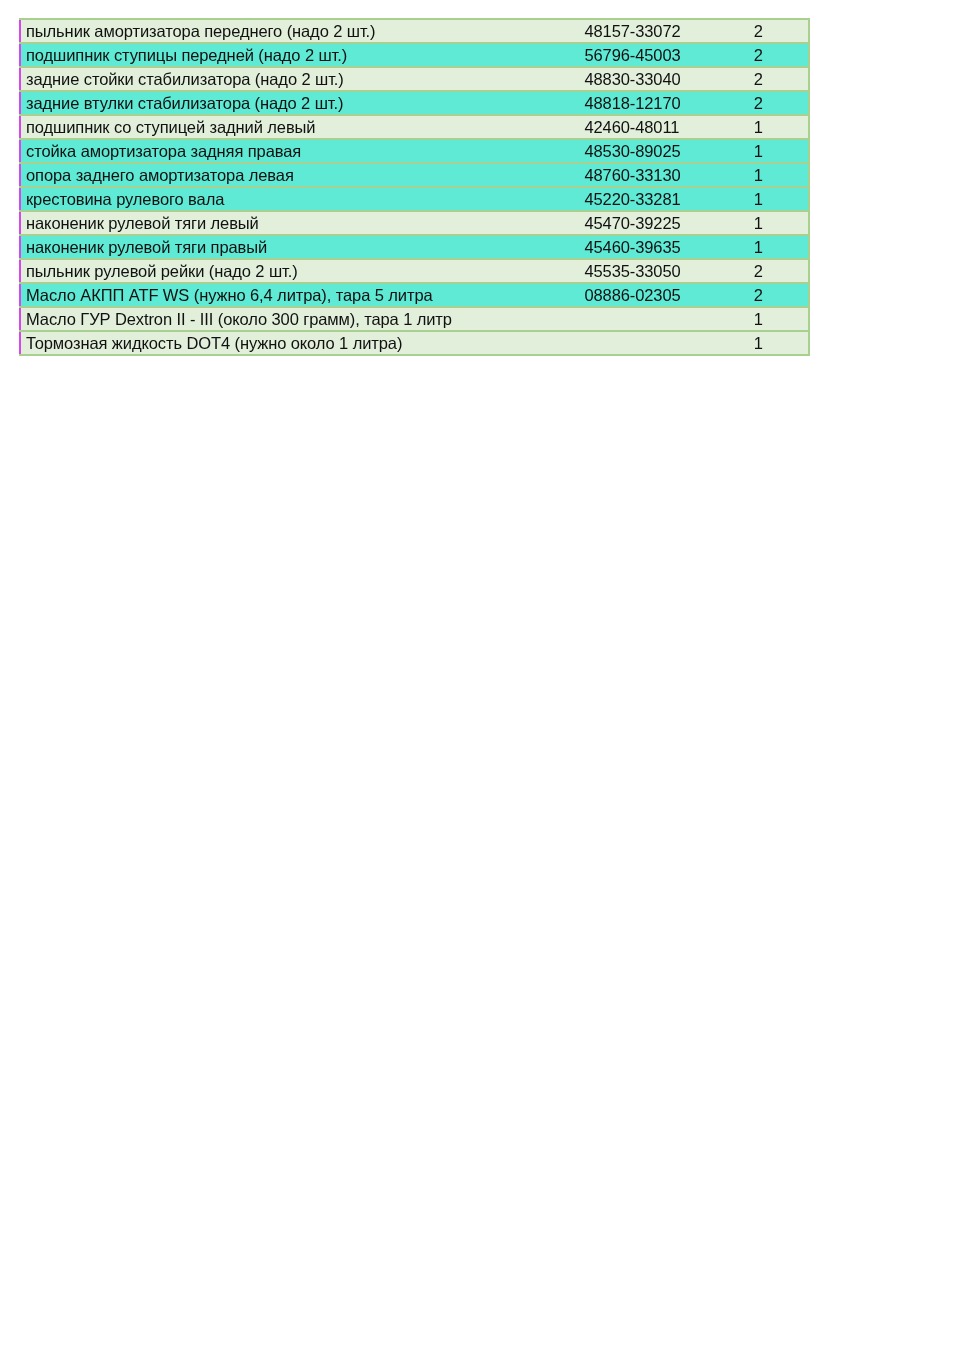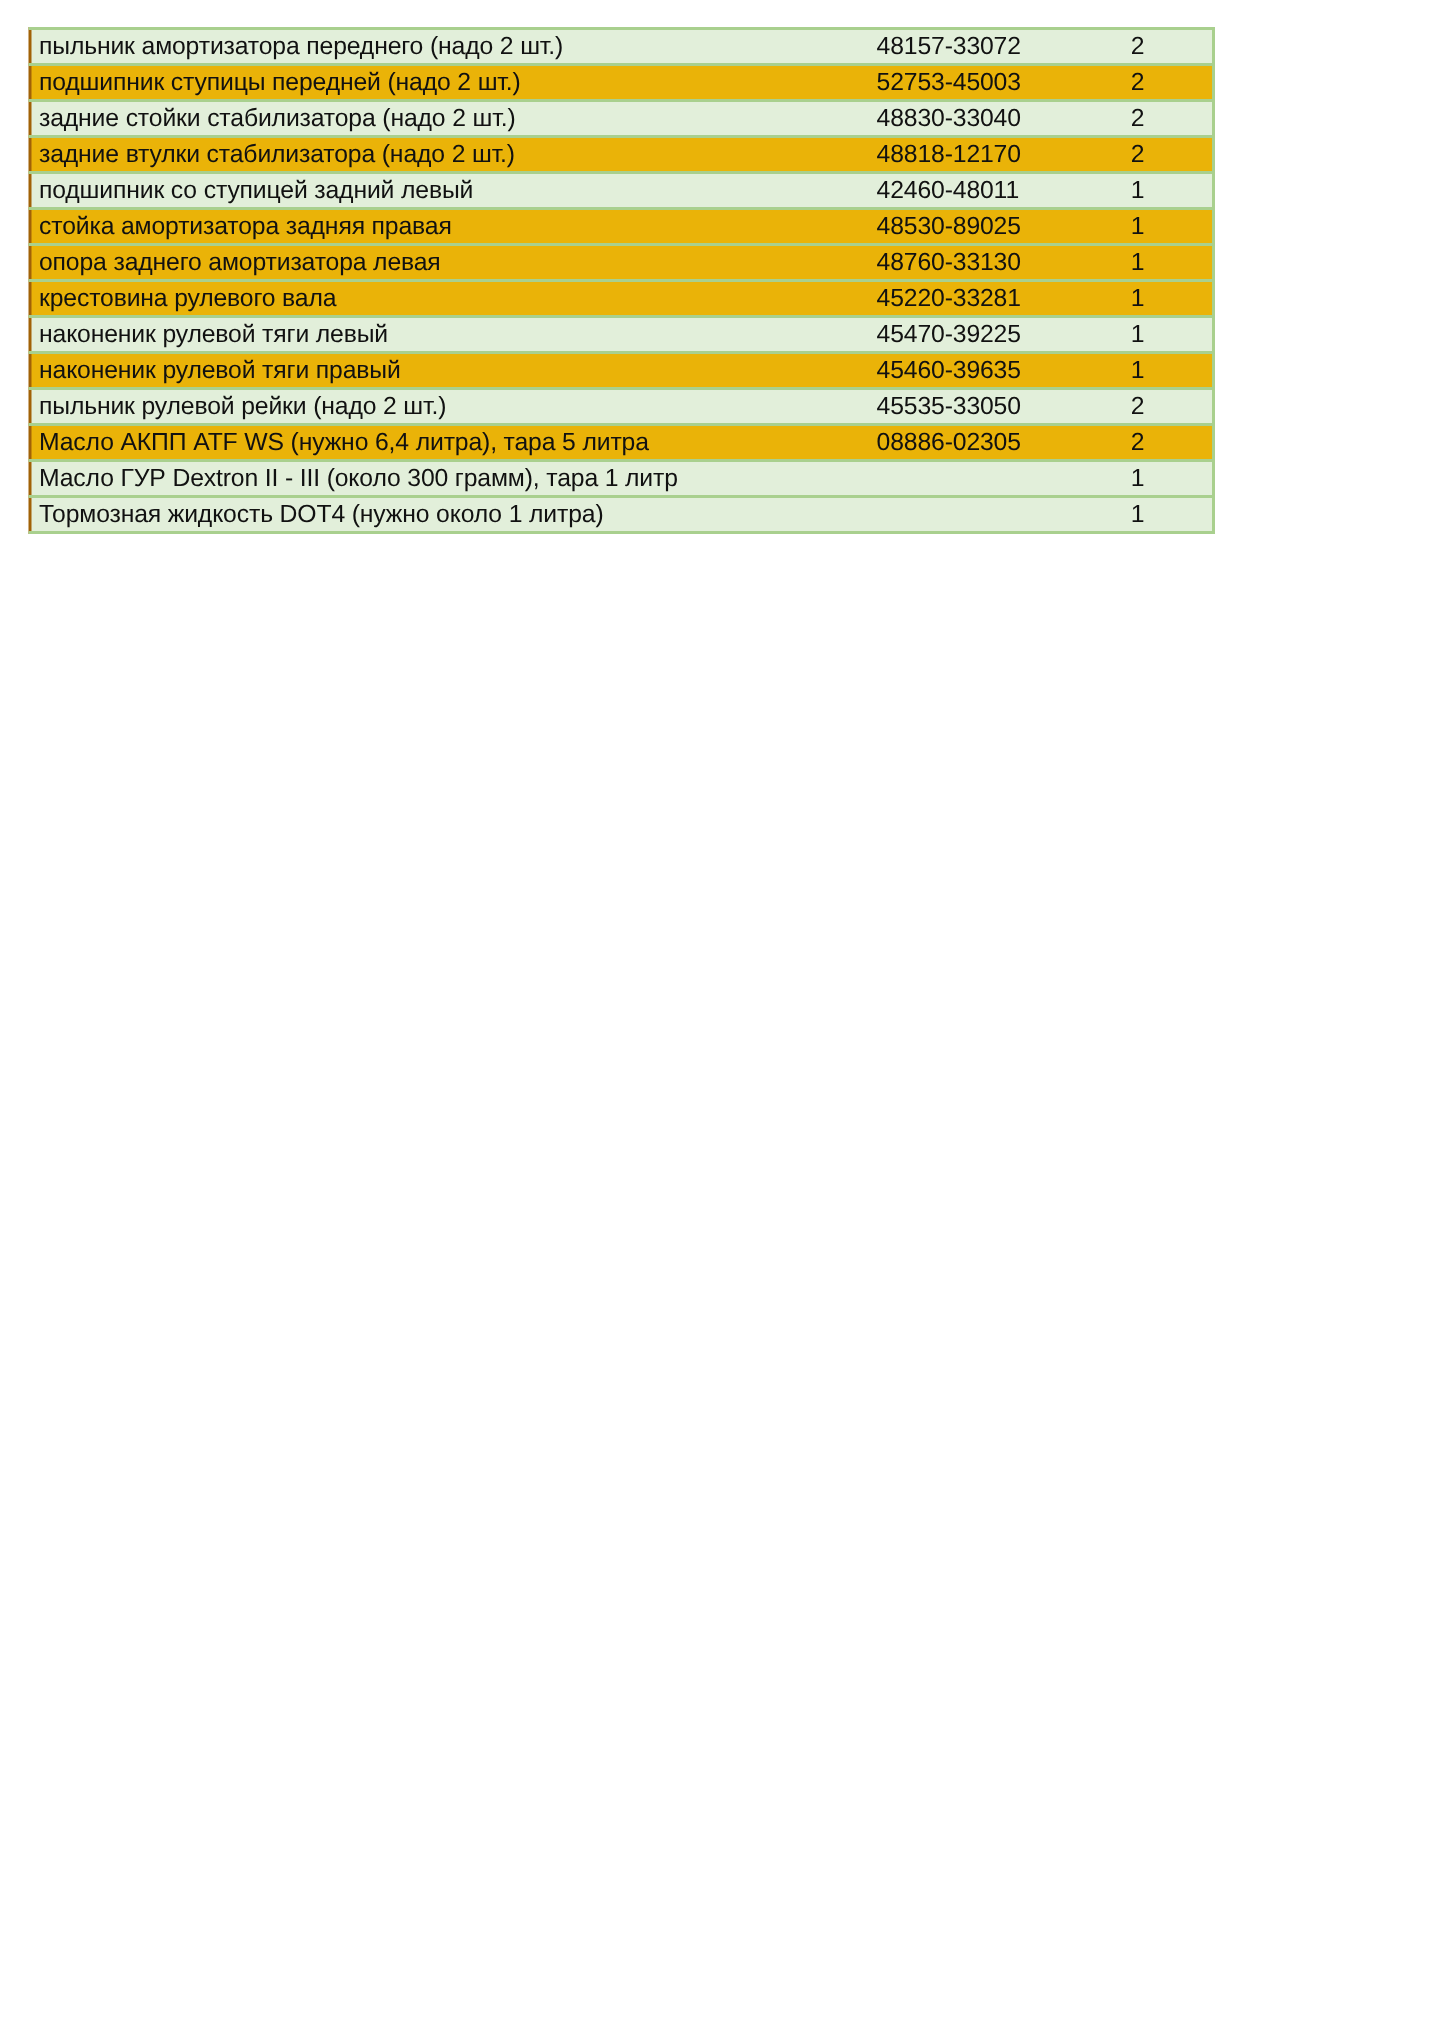--- a/index.html
+++ b/index.html
@@ -3,43 +3,43 @@
 <meta charset="utf-8">
 <style>
   html, body { margin: 0; padding: 0; background: #ffffff; }
   body { width: 960px; height: 1357px; position: relative; overflow: hidden;
          font-family: "Liberation Sans", "DejaVu Sans", sans-serif; color: #111; }
   .sheet { position: absolute; left: 19px; top: 18px; width: 791px;
            border-collapse: collapse; font-size: 16.5px; letter-spacing: -0.1px; }
   .sheet td { border-top: 2px solid #a9d08e; border-bottom: 2px solid #a9d08e;
               padding: 0 0 0 5px; height: 22px; line-height: 22px; vertical-align: middle;
               white-space: nowrap; }
-  .sheet tr td:first-child { border-left: 2px solid #a16207; margin-left: 33px; }
+  .sheet tr td:first-child { border-left: 2px solid #d946ef; margin-left: 33px; }
   .sheet tr td:last-child { border-right: 2px solid #a9d08e; }
   .sheet tr.odd td { background: #e2efda; }
-  .sheet tr.even td { background: #eab308; }
+  .sheet tr.even td { background: #5eead4; }
   .sheet tr.tall td { height: 48px; line-height: 25.5px; }
   .sheet tr.tall td.name { white-space: normal; }
   td.name { width: 551px; }
   td.code { width: 165px; padding-left: 6px !important; margin-left: 30px; }
   td.qty { width: 54px; padding-left: 4px !important; }
 </style>
 </head>
 <body>
 
 <table class="sheet">
   <tbody>
     <tr class="odd">
       <td class="name">пыльник амортизатора переднего (надо 2 шт.)</td>
       <td class="code">48157-33072</td>
       <td class="qty">2</td>
     </tr>
     <tr class="even">
       <td class="name">подшипник ступицы передней (надо 2 шт.)</td>
-      <td class="code">52753-45003</td>
+      <td class="code">56796-45003</td>
       <td class="qty">2</td>
     </tr>
     <tr class="odd">
       <td class="name">задние стойки стабилизатора (надо 2 шт.)</td>
       <td class="code">48830-33040</td>
       <td class="qty">2</td>
     </tr>
     <tr class="even">
       <td class="name">задние втулки стабилизатора (надо 2 шт.)</td>
       <td class="code">48818-12170</td>

